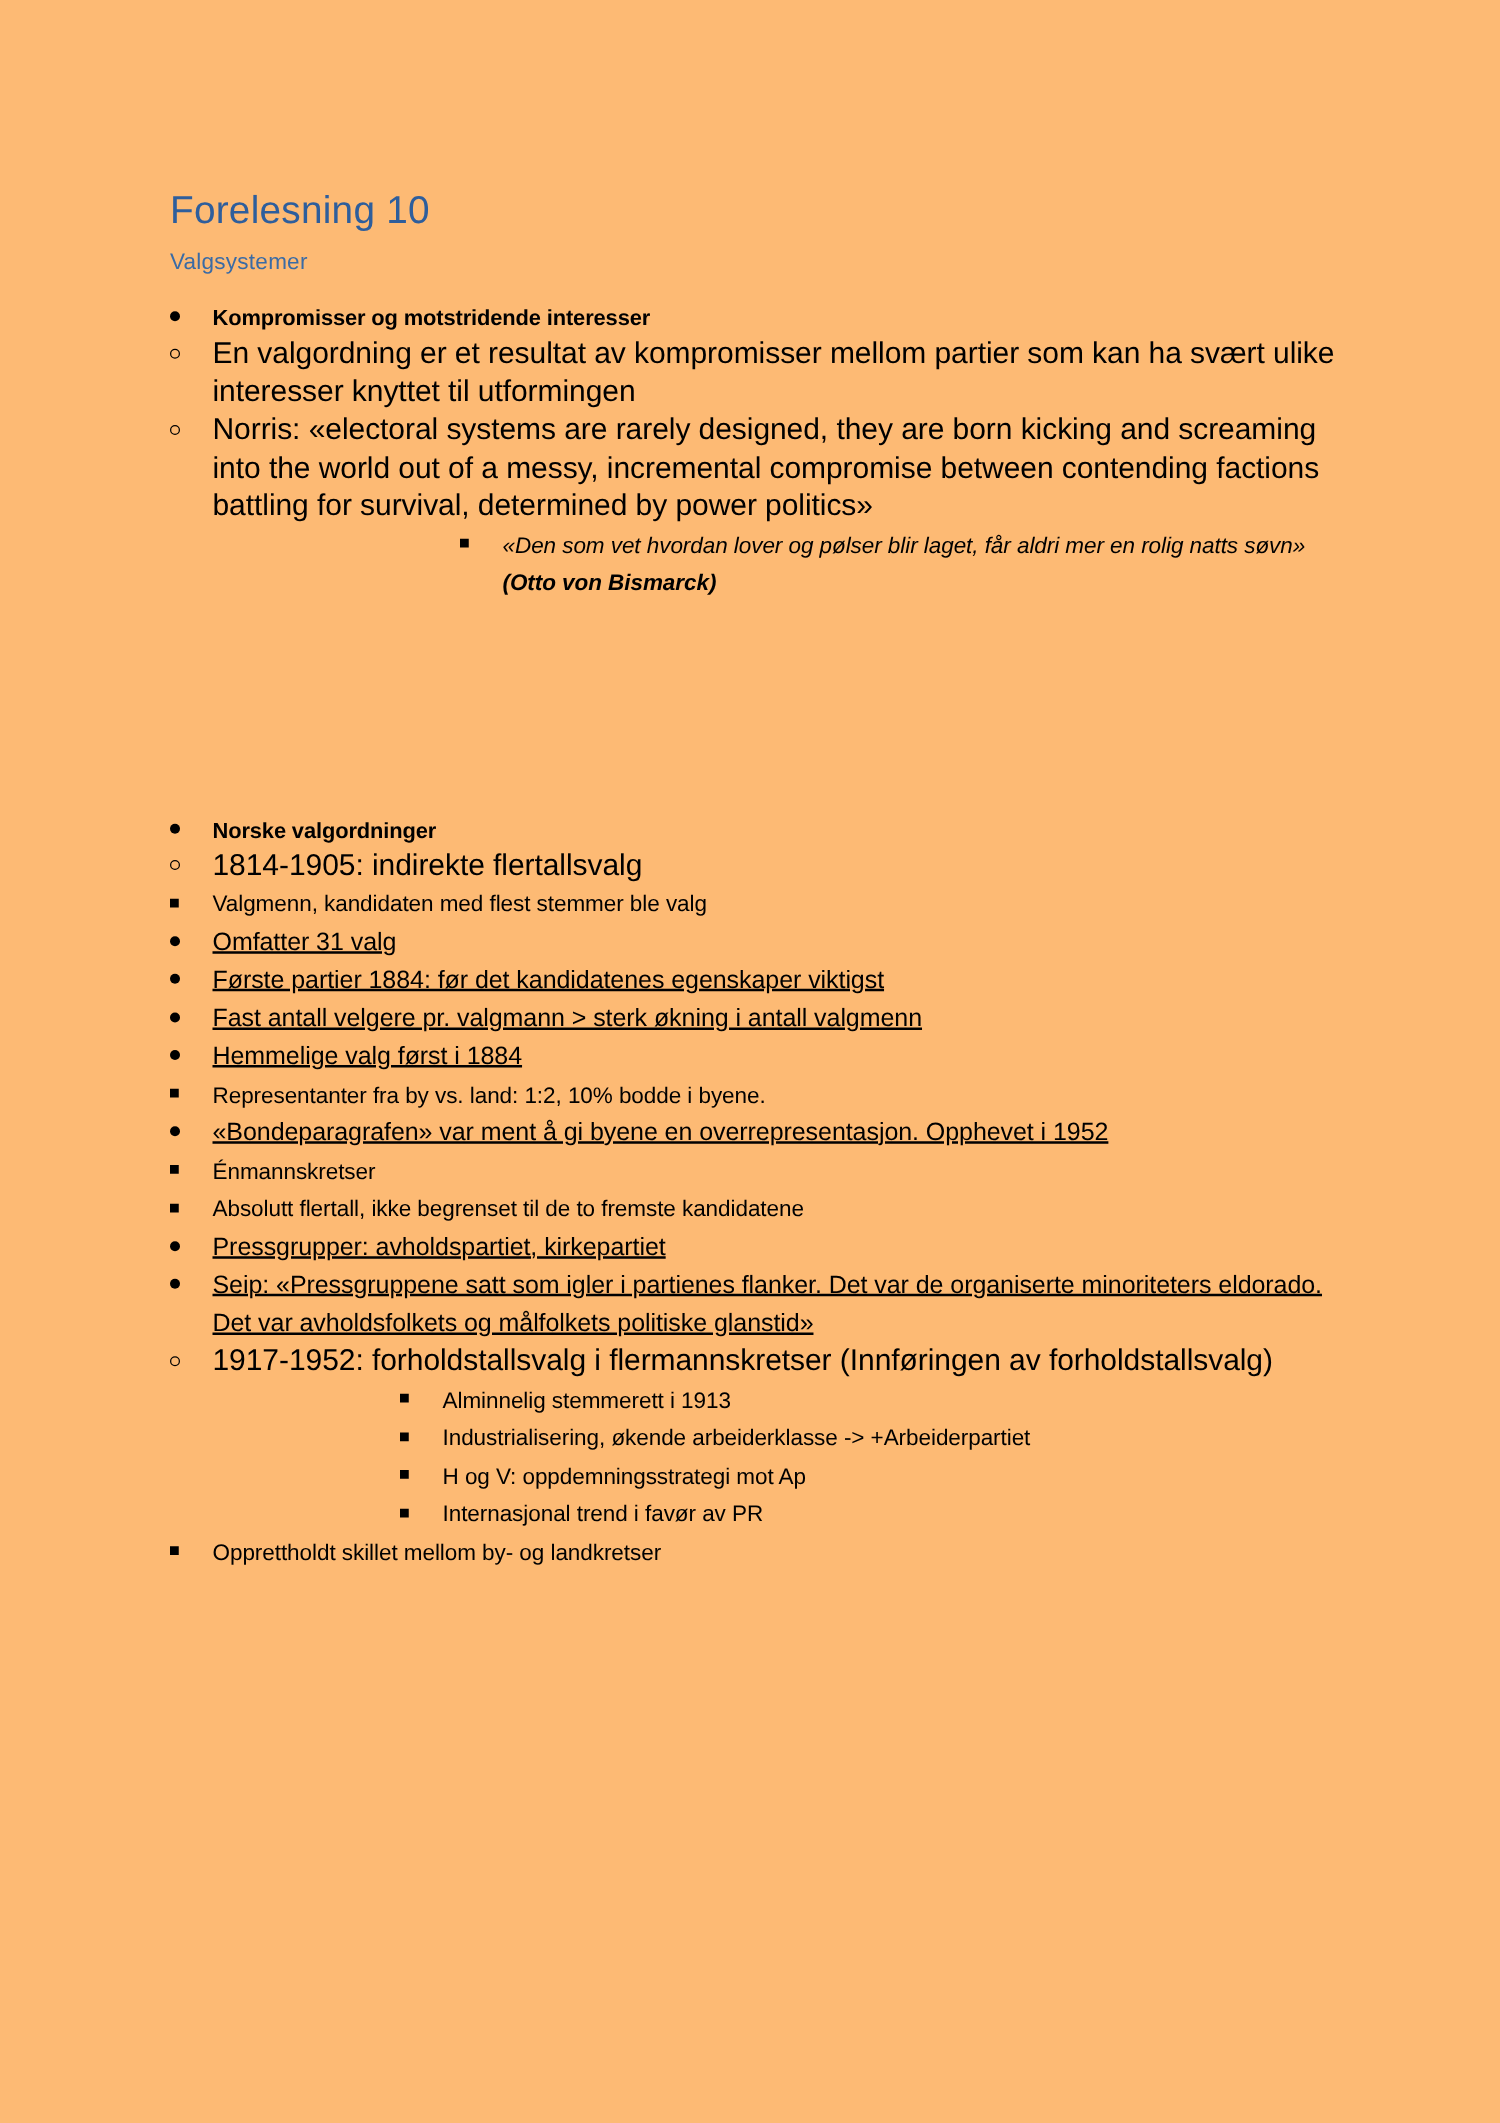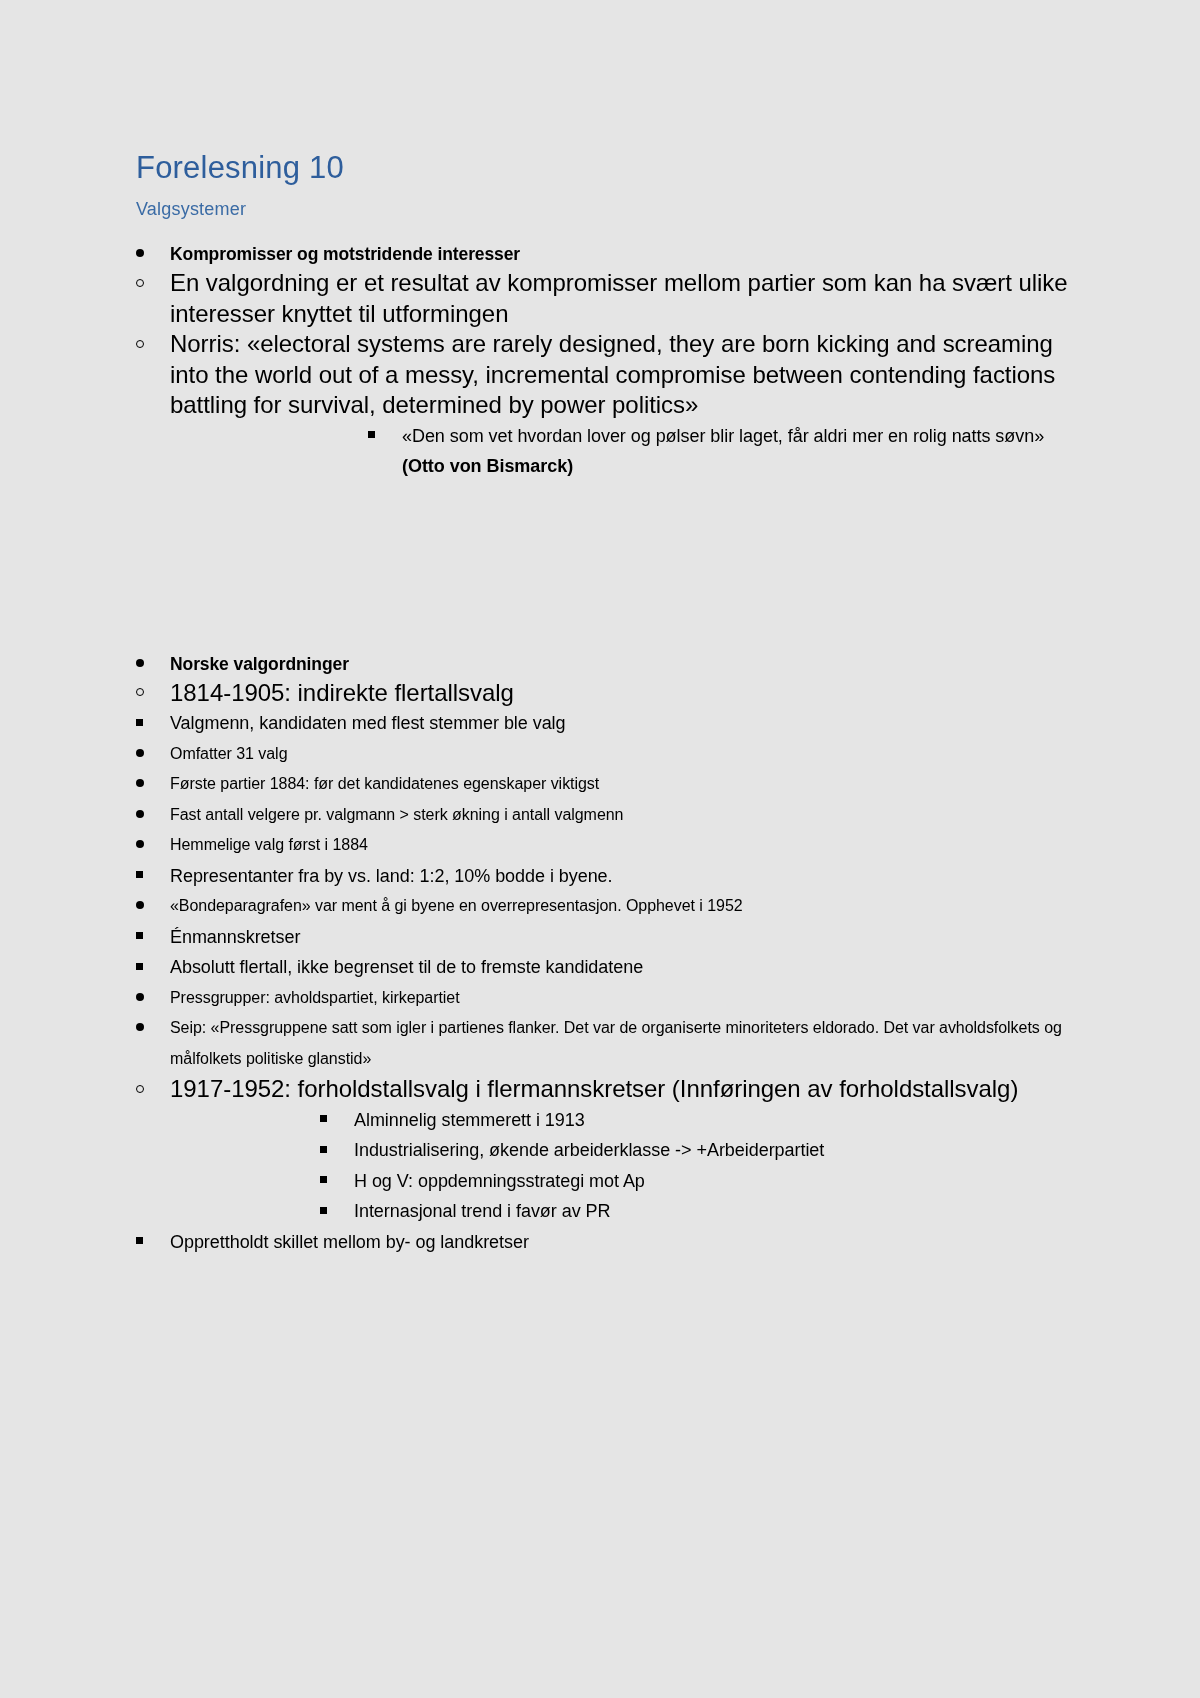--- a/index.html
+++ b/index.html
@@ -13,21 +13,21 @@
     font-family: "Liberation Sans", sans-serif;
     color: #000000;
     position: relative;
     overflow: hidden;
   }
   .page {
     position: absolute;
     top: 0; left: 0;
     width: 1200px;
     height: 1698px;
-    background: #e5e5e5;
+    background: #fdba74;
   }
   .content {
     position: absolute;
     left: 136px;
     top: 148px;
     width: 940px;
   }
 
   
   .doc-title {
@@ -115,23 +115,24 @@
   }
   .l3 .marker.sq {
     font-size: 13px;
     line-height: 30px;
   }
 
   
   .l4 { margin-left: 118px; }
   .l4 > li > .row { padding-left: 34px; }
   .l4 > li > .row > .txt {
-    font-size: 16px;
+    font-size: 20px;
     line-height: 30.5px;
     letter-spacing: -0.05px;
+    text-decoration: underline;
   }
   .l4 .marker.disc {
     font-size: 17px;
     line-height: 30px;
   }
 
   .bold { font-weight: bold; }
 
   .gap-big { height: 168px; }
 
@@ -190,21 +191,21 @@
         </div>
       </li>
       <li class="item">
         <div class="row">
           <span class="marker circ"><span class="circ-glyph"></span></span>
           <span class="txt">Norris: «electoral systems are rarely designed, they are born kicking and screaming into the world out of a messy, incremental compromise between contending factions battling for survival, determined by power politics»</span>
         </div>
       </li>
     </ul>
 
-    <ul class="lvl l3" style="margin-left:232px;">
+    <ul class="lvl l3" style="margin-left:232px;font-style:italic;">
       <li class="item">
         <div class="row">
           <span class="marker sq"><span class="sq-glyph"></span></span>
           <span class="txt"><span>«Den som vet hvordan lover og pølser blir laget, får aldri mer en rolig natts søvn» </span><span class="bold">(Otto von Bismarck)</span></span>
         </div>
       </li>
     </ul>
 
     <div class="gap-big"></div>
 

